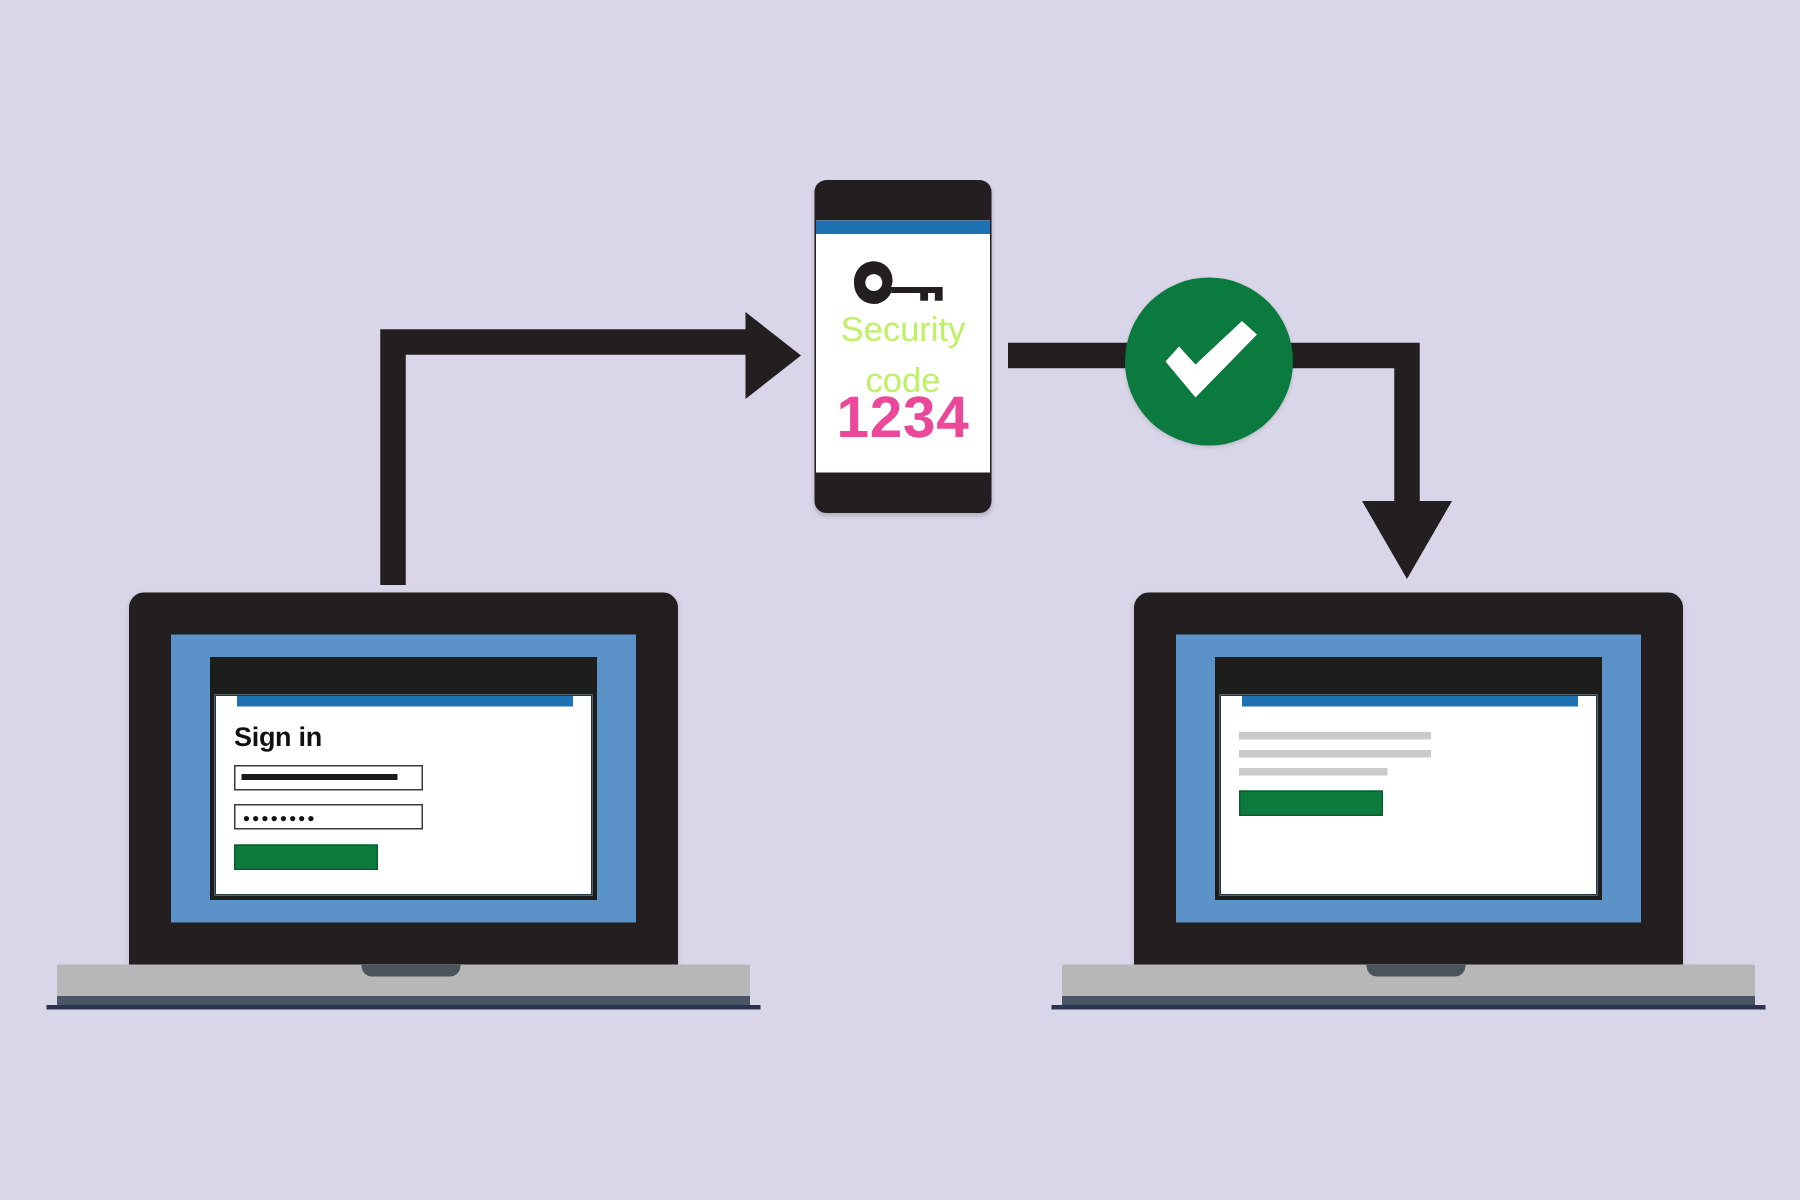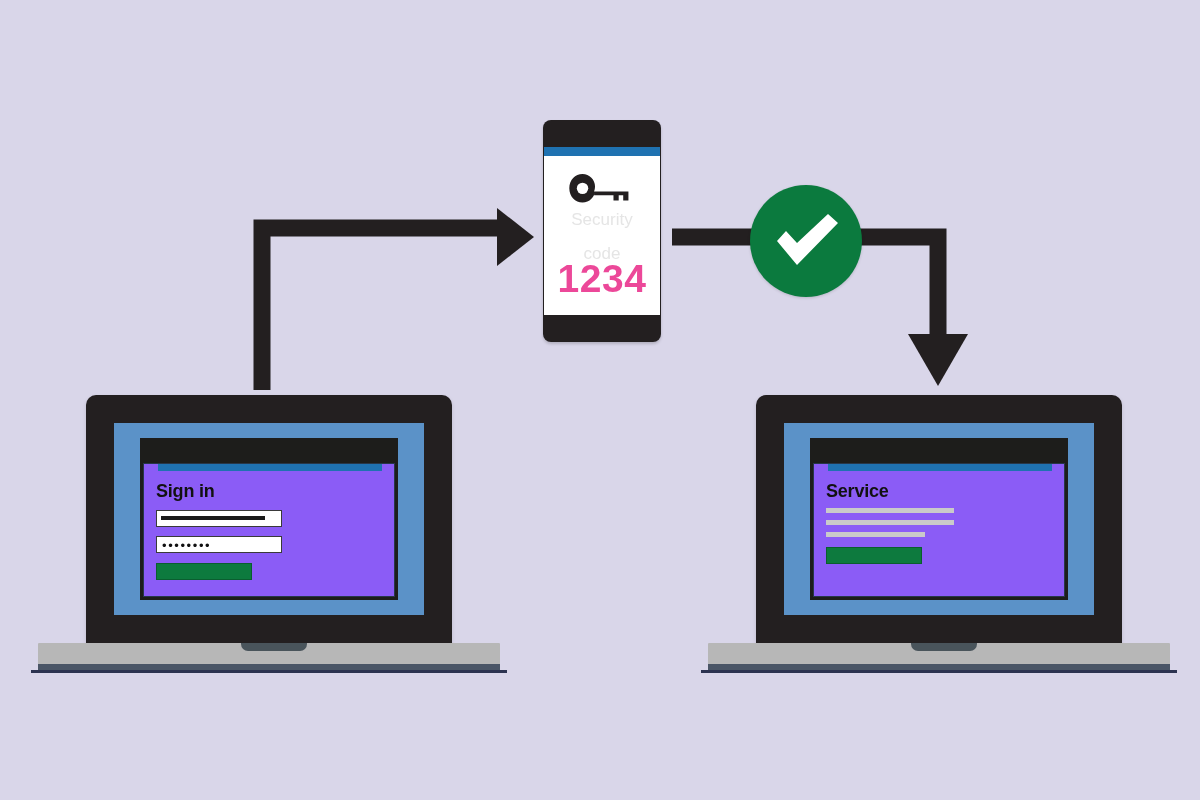--- a/index.html
+++ b/index.html
@@ -60,23 +60,23 @@
     height: 159px;
     display: flex;
     flex-direction: column;
     align-items: center;
     justify-content: flex-start;
     padding-top: 16px;
     box-sizing: border-box;
   }
   #key-icon { width: 70px; height: 32px; display:block; }
   .phone-label {
-    font-size: 17px;
+    font-size: 23px;
     line-height: 19px;
-    color: #e5e5e5;
+    color: #bef264;
     text-align: center;
     font-family: "Liberation Sans", sans-serif;
     margin-top: 6px;
   }
   .phone-code {
     font-size: 39px;
     font-weight: bold;
     line-height: 32px;
     color: #ec4899;
     text-align: center;
@@ -125,21 +125,21 @@
     height: 162px;
     background: #1d1d1b;
     overflow: hidden;
   }
   .browser-win {
     position: absolute;
     left: 3px;
     top: 25px;
     width: 252px;
     height: 134px;
-    background: #8b5cf6;
+    background: #ffffff;
     border: 1px solid #27374a;
     box-sizing: border-box;
   }
   .browser-accent {
     position: absolute;
     left: 14px;
     top: 0px;
     width: 224px;
     height: 7px;
     background: #1f72b1;
@@ -302,21 +302,20 @@
     <div class="laptop-shadow"></div>
   </div>
 
   <div class="laptop" style="left:756px; top:395px;">
     <div class="laptop-lid">
       <div class="laptop-bluebezel">
         <div class="laptop-screen">
           <div class="browser-win">
             <div class="browser-accent"></div>
             <div class="browser-body">
-              <div class="win-title">Service</div>
               <div style="margin-top:4px;">
                 <div class="text-line" style="width:128px"></div>
                 <div class="text-line" style="width:128px"></div>
                 <div class="text-line" style="width:99px"></div>
               </div>
               <div class="green-btn"></div>
             </div>
           </div>
         </div>
       </div>

